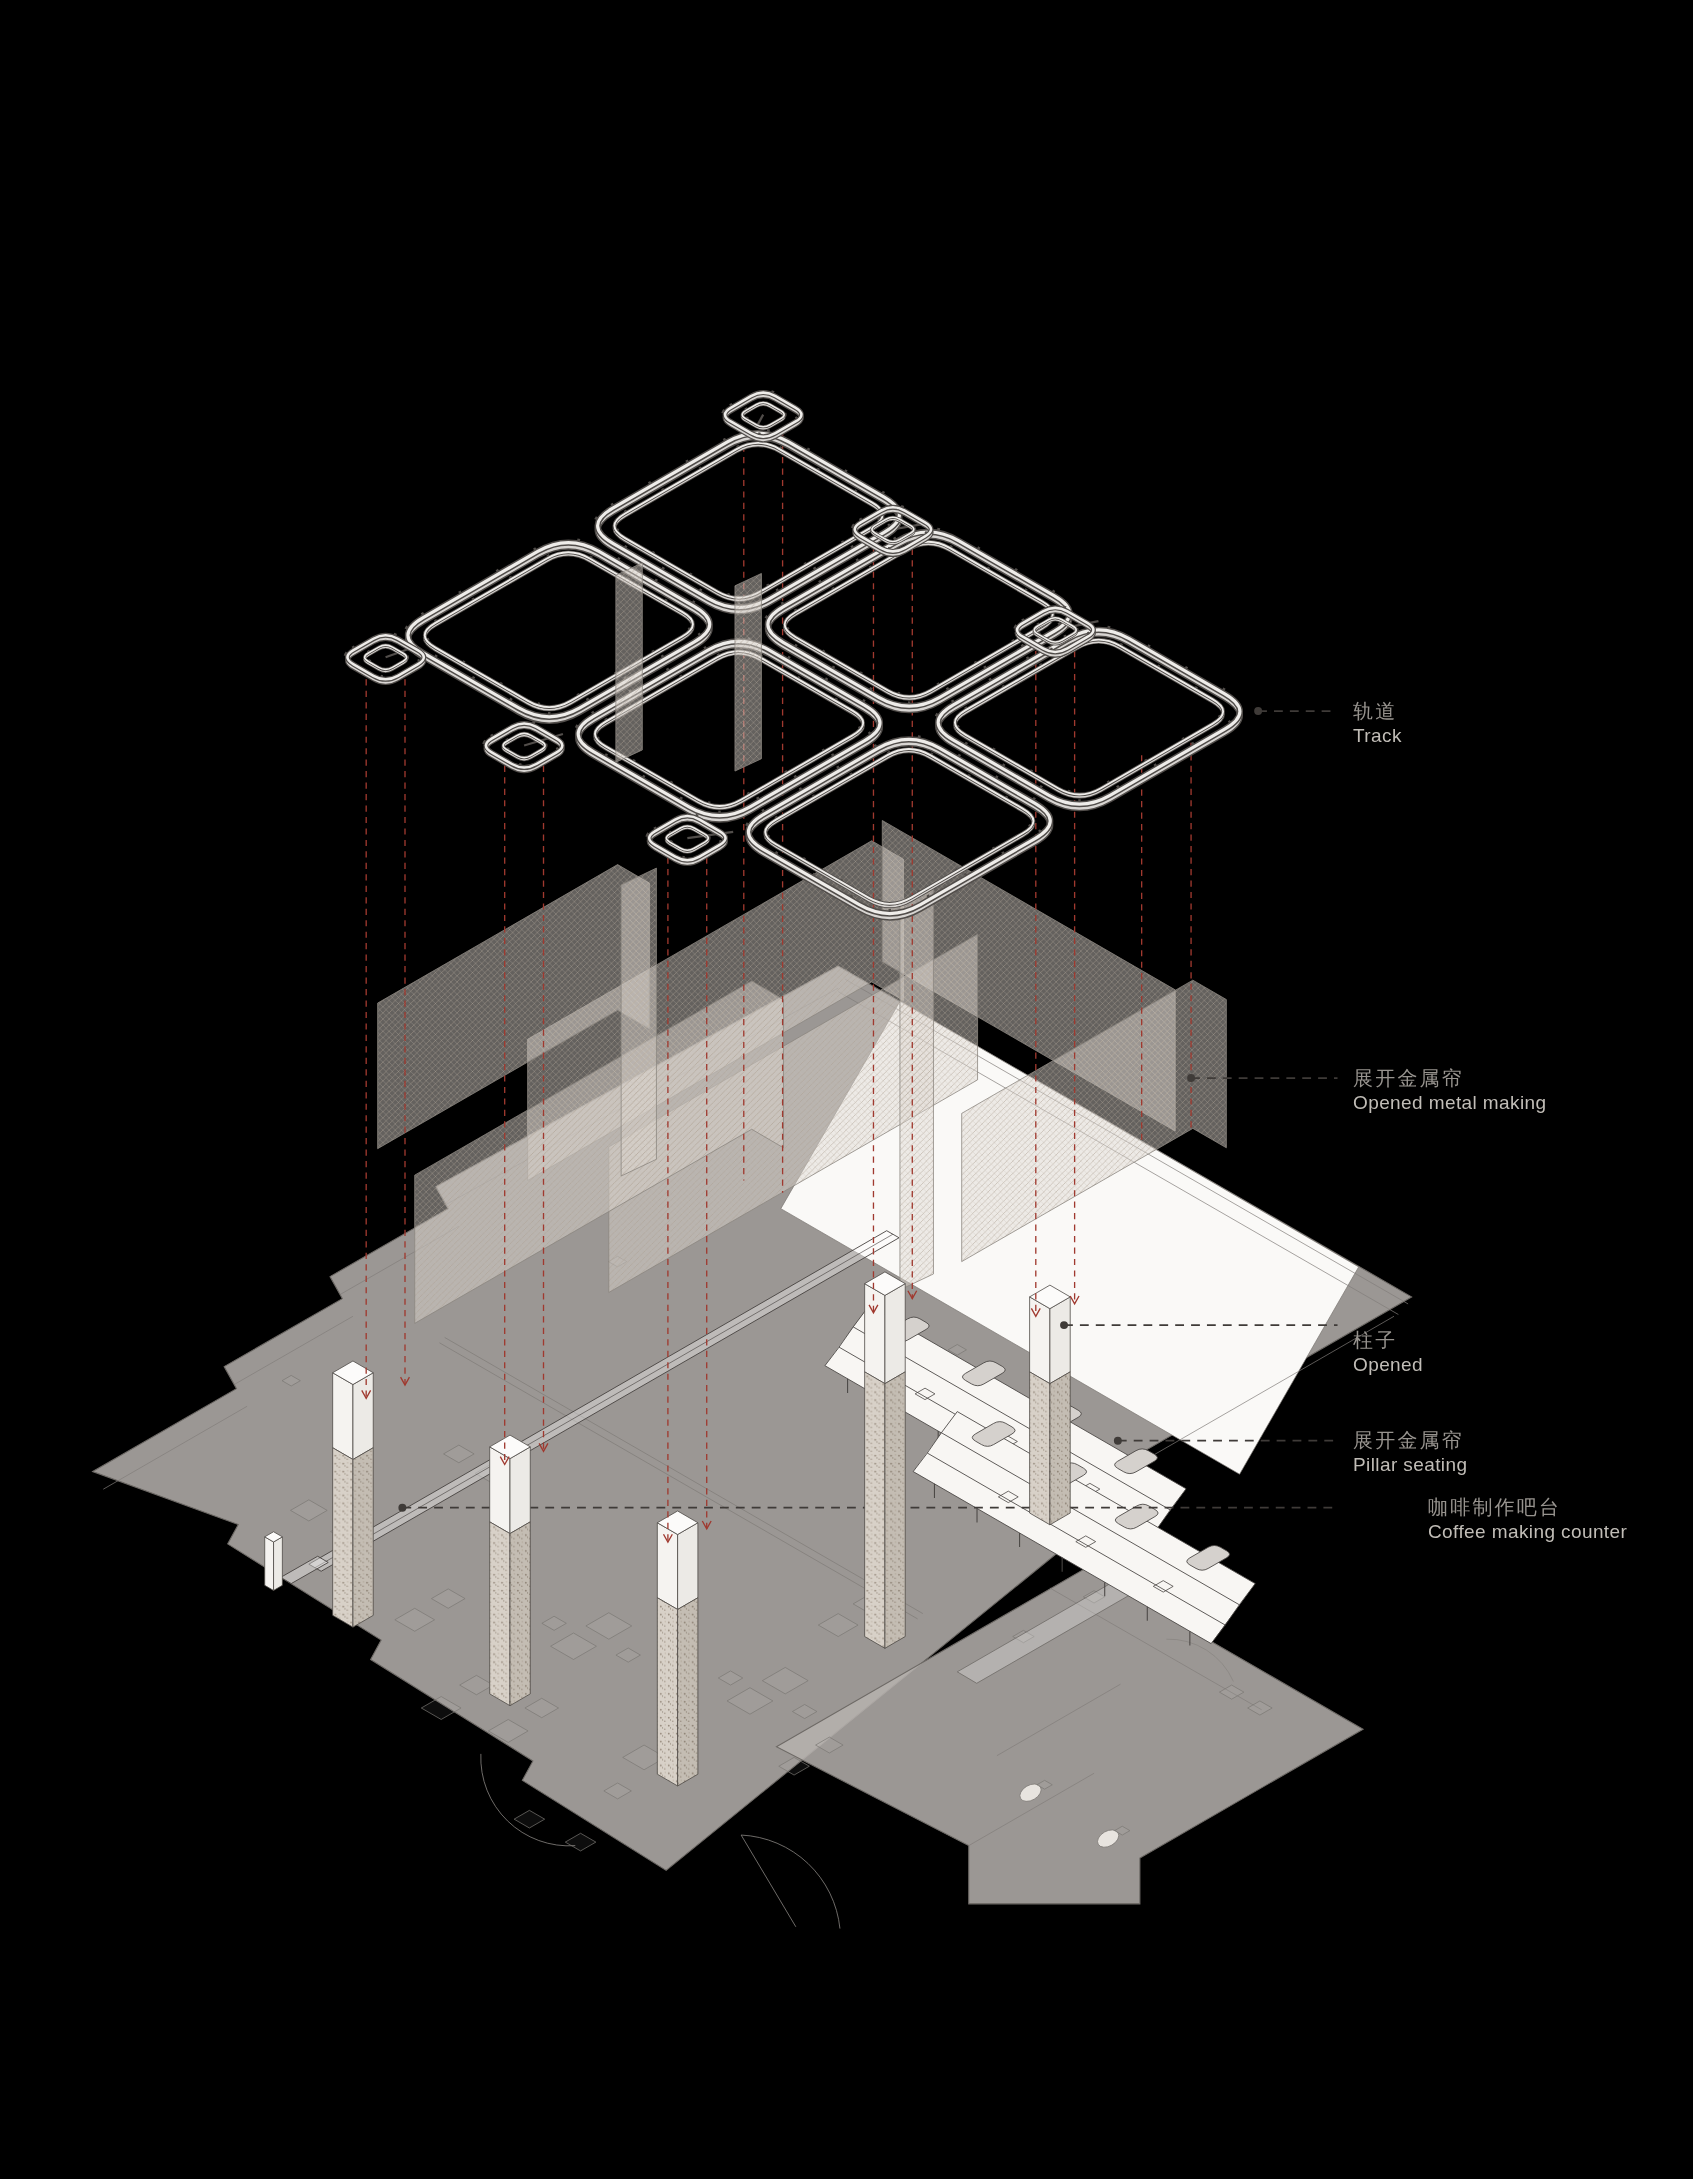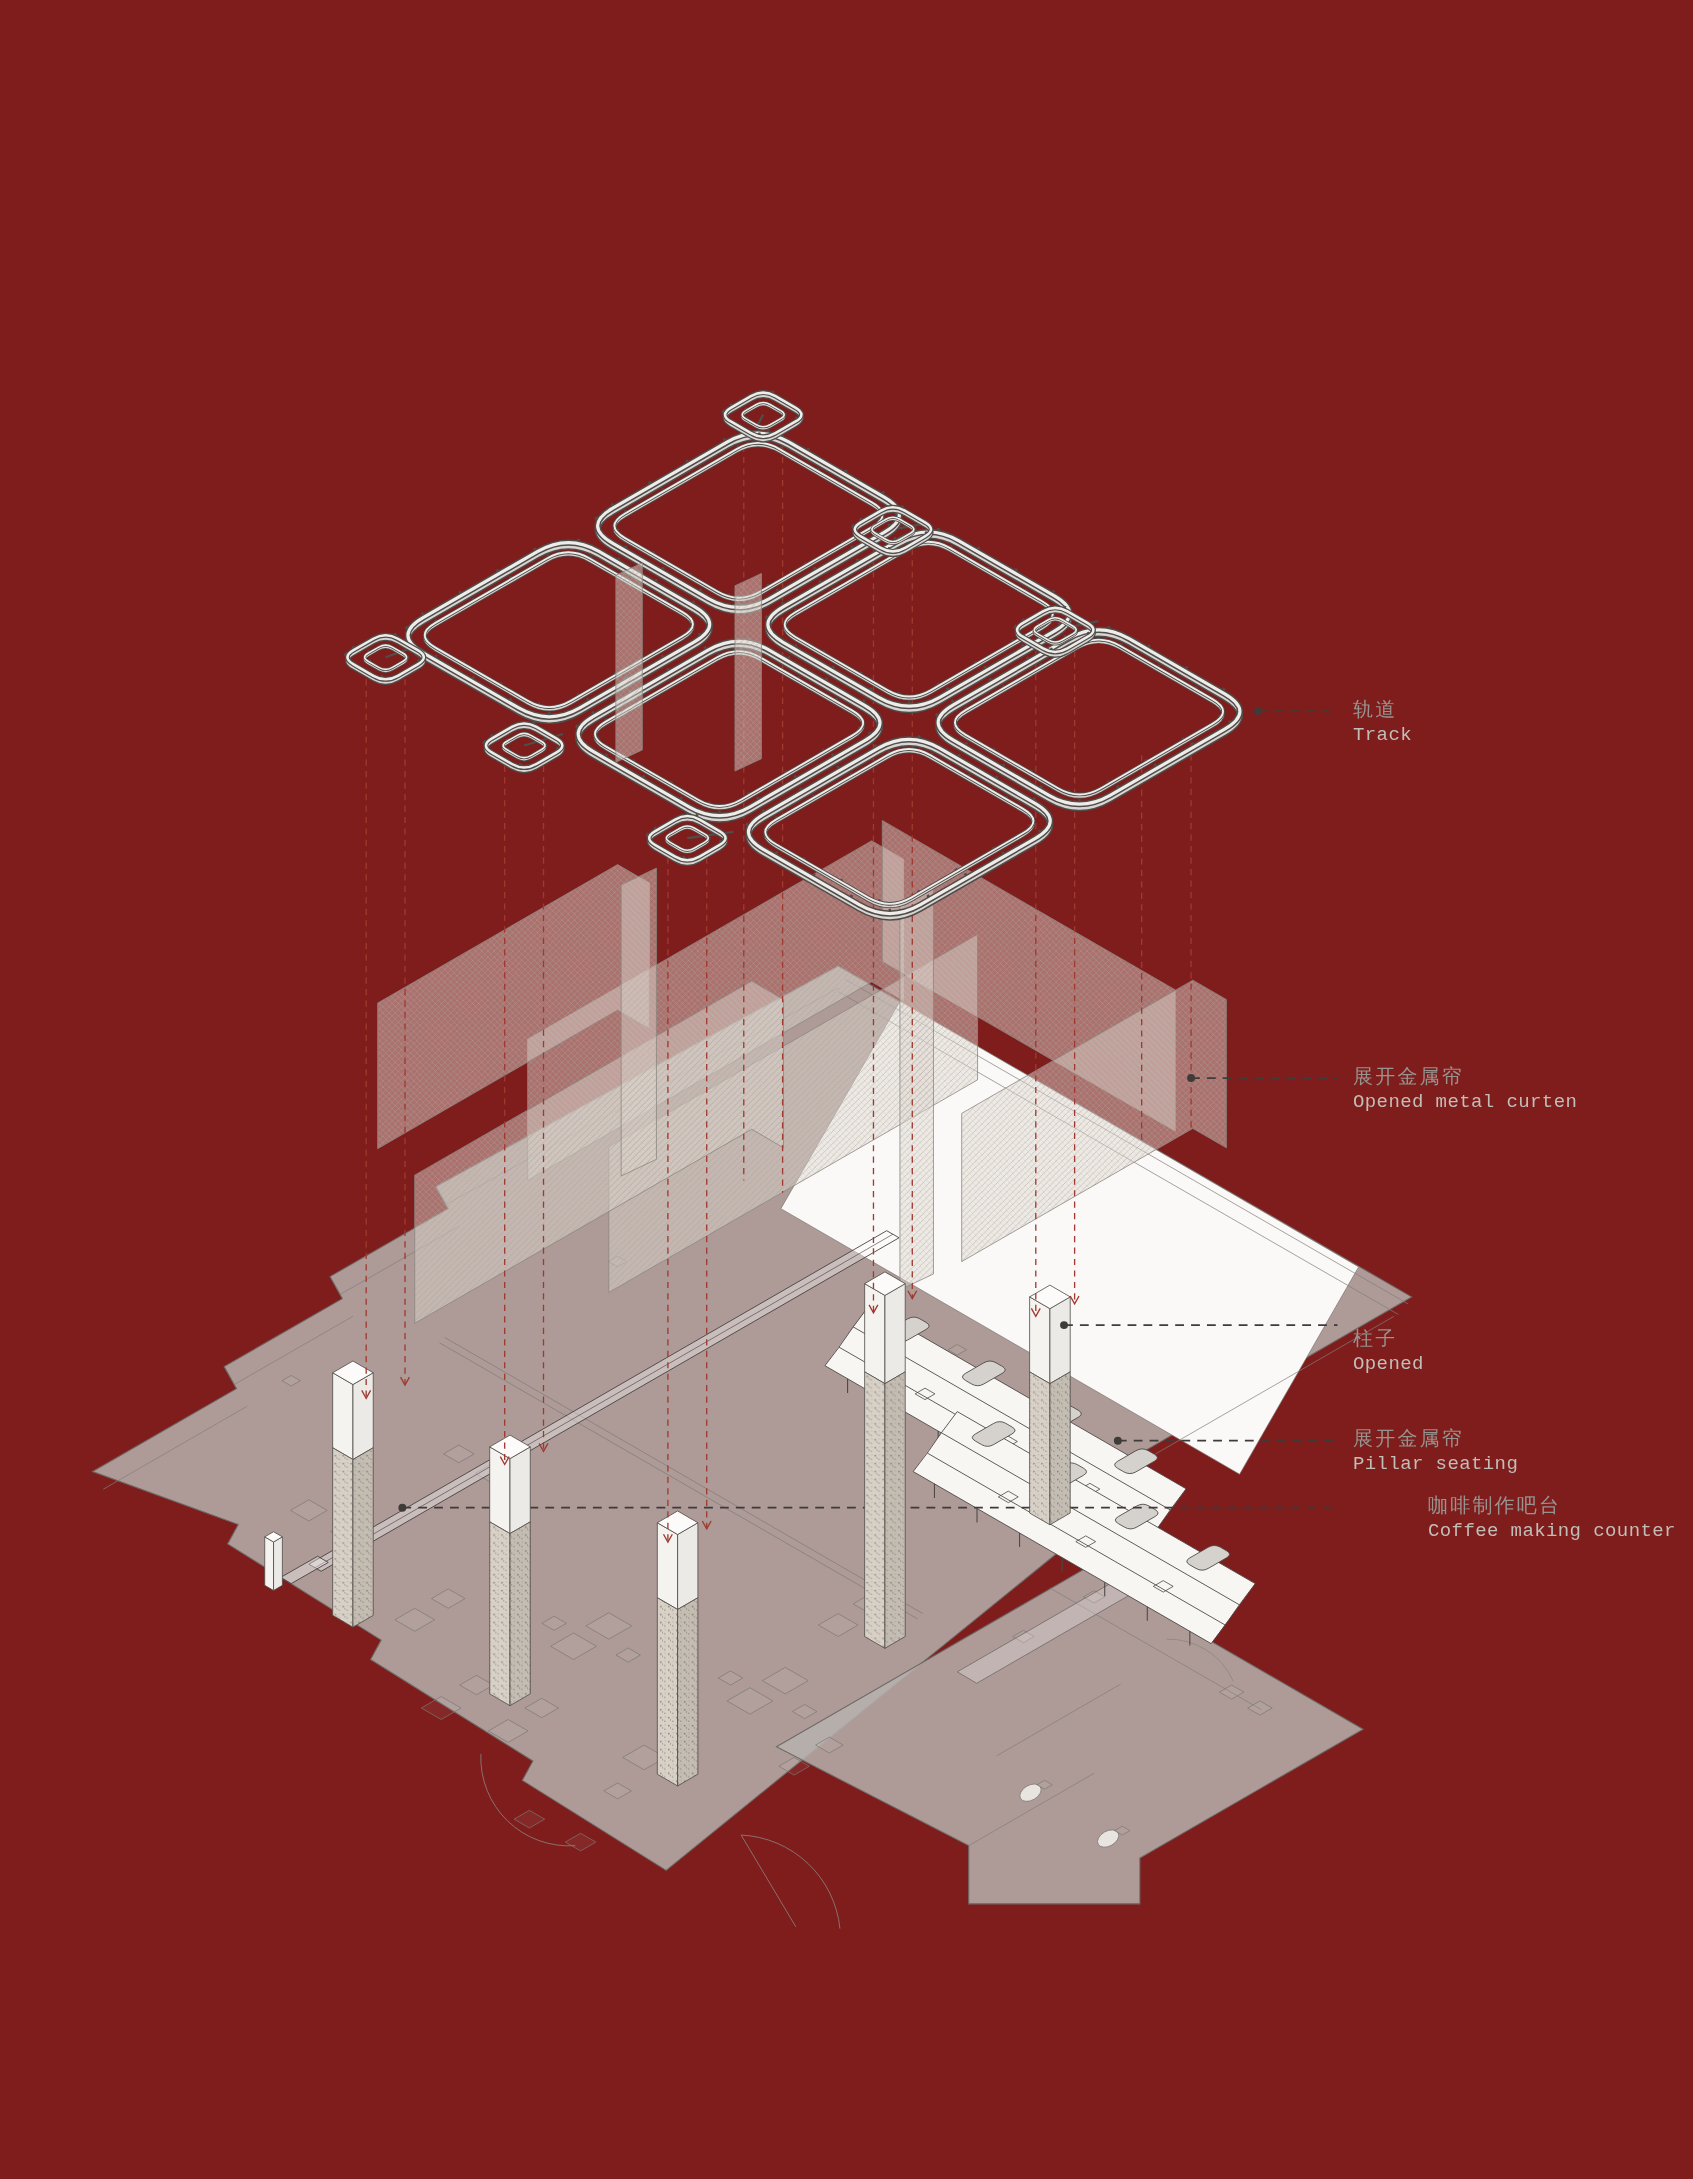--- a/index.html
+++ b/index.html
@@ -1,17 +1,17 @@
 <!DOCTYPE html>
 <html style="font-size:14px"><head>
 <meta charset="utf-8">
 <style>
   html,body{margin:0;padding:0;background:#ffffff;}
-  #canvas{position:relative;width:1694px;height:2180px;background:#7f1d1d;
-          font-family:Liberation Mono, monospace;overflow:hidden;}
+  #canvas{position:relative;width:1694px;height:2180px;background:#000000;
+          font-family:Liberation Sans, sans-serif;overflow:hidden;}
   #axo{position:absolute;left:0;top:0;}
   .lbl{position:absolute;white-space:nowrap;line-height:1.24;}
   .lbl .zh{font-size:20px;color:#97938e;letter-spacing:2.2px;}
   .lbl .en{font-size:19px;color:#c1bdb7;letter-spacing:0.4px;}
 </style>
 </head>
 <body>
 
 <div id="canvas">
 
@@ -355,21 +355,21 @@
         <circle cx="456" cy="1709" r="4.5" fill="#3f3b38"></circle>
       </g>
 </svg>
 
 <div class="lbl" style="left:1353px;top:699px">
   <div class="zh">轨道</div>
   <div class="en">Track</div>
 </div>
 <div class="lbl" style="left:1353px;top:1066px">
   <div class="zh">展开金属帘</div>
-  <div class="en">Opened metal curten</div>
+  <div class="en">Opened metal making</div>
 </div>
 <div class="lbl" style="left:1353px;top:1328px">
   <div class="zh">柱子</div>
   <div class="en">Opened</div>
 </div>
 <div class="lbl" style="left:1353px;top:1428px">
   <div class="zh">展开金属帘</div>
   <div class="en">Pillar seating</div>
 </div>
 <div class="lbl" style="left:1428px;top:1495px">

